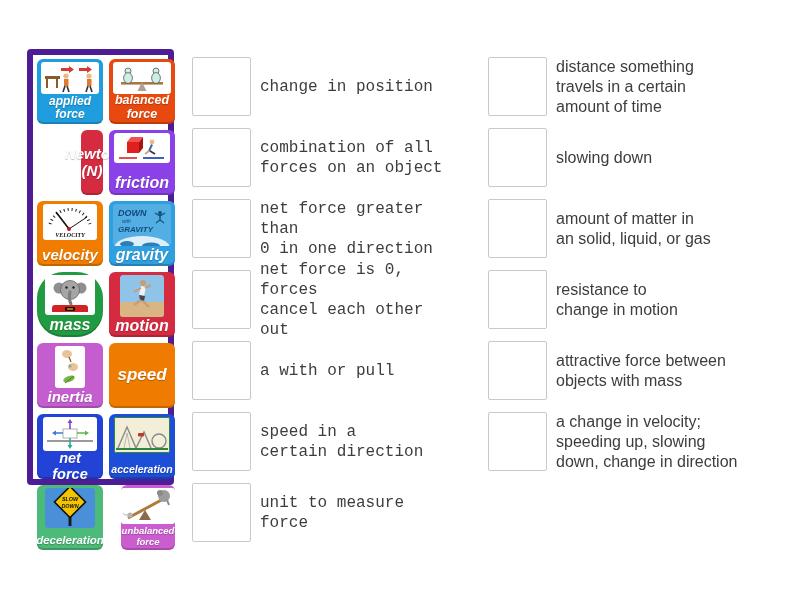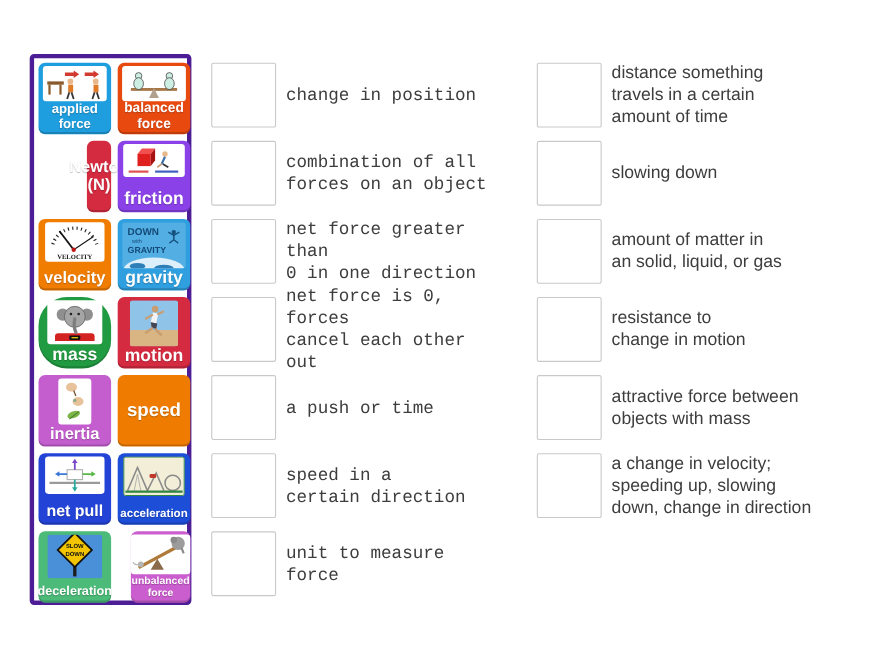--- a/index.html
+++ b/index.html
@@ -1,21 +1,21 @@
 <!DOCTYPE html>
 <html><head>
 <meta charset="utf-8">
 <style>
   html,body{margin:0;padding:0;background:#fff;}
   body{font-family:"Liberation Sans","DejaVu Sans",sans-serif;}
   .stage{position:relative;width:800px;height:600px;background:#fff;overflow:hidden;}
 
   
-  .tile-panel{position:absolute;left:27px;top:49px;width:147px;height:501px;
-    background:#fff;border:4px solid #4c1d95;border-radius:4px;box-sizing:border-box;padding:4px;}
+  .tile-panel{position:absolute;left:27px;top:49px;width:147px;height:436px;
+    background:#fff;border:6px solid #4c1d95;border-radius:4px;box-sizing:border-box;padding:4px;font-style:italic;}
   .tiles-grid{display:grid;grid-template-columns:66px 66px;grid-auto-rows:65px;gap:6px;}
   .tile{border-radius:6px;display:flex;flex-direction:column;align-items:center;
     justify-content:space-between;padding:3px 2px;box-sizing:border-box;cursor:grab;
     box-shadow:inset 0 -2px 0 rgba(0,0,0,.18);}
   .tile-label{color:#fff;font-weight:bold;text-align:center;line-height:1.1;
     width:60px;word-wrap:break-word;text-shadow:0 1px 1px rgba(0,0,0,.25);flex:0 0 auto;
     display:flex;align-items:center;justify-content:center;}
   .tile.text-only{justify-content:center;}
   .tile.text-only .tile-label{flex:0 0 auto;}
   .img-card{background:#fff;border-radius:3px;display:flex;align-items:center;
@@ -178,21 +178,21 @@
    <line x1="27" y1="12" x2="27" y2="4" stroke="#7a46c8" stroke-width="1.6"></line>
               <path d="M27 2 l-2.5 4 h5 z" fill="#7a46c8"></path>
    <line x1="27" y1="21" x2="27" y2="29" stroke="#2aab9c" stroke-width="1.6"></line>
               <path d="M27 32 l-2.5 -4 h5 z" fill="#2aab9c"></path>
    <line x1="20" y1="16" x2="12" y2="16" stroke="#3a78d8" stroke-width="1.6"></line>
               <path d="M9 16 l4 -2.5 v5 z" fill="#3a78d8"></path>
    <line x1="34" y1="16" x2="43" y2="16" stroke="#58b848" stroke-width="1.6"></line>
               <path d="M46 16 l-4 -2.5 v5 z" fill="#58b848"></path>
  </svg>
           </div>
-          <div class="tile-label" style="font-size: 14.5px;">net pull</div>
+          <div class="tile-label" style="font-size: 14.5px;">net force</div>
         </div>
         <div class="tile" style="background: #1d4ed8;">
           <div class="img-card fill" style="width: 56px; height: 36px;">
             <svg width="56" height="36" viewBox="0 0 56 36">
    <rect width="56" height="36" rx="2" fill="#f2eed8" stroke="#2e8540" stroke-width="2"></rect>
    <polyline points="4,31 13,10 22,31 30,15 37,31" fill="none" stroke="#8a8a8a" stroke-width="1.4"></polyline>
    <line x1="10" y1="31" x2="13" y2="16" stroke="#aaa" stroke-width=".8"></line>
               <line x1="16" y1="31" x2="13" y2="16" stroke="#aaa" stroke-width=".8"></line>
    <circle cx="45" cy="24" r="7" fill="none" stroke="#8a8a8a" stroke-width="1.4"></circle>
    <rect x="24" y="16" width="6" height="3.5" rx="1" fill="#c0392b"></rect>
@@ -241,21 +241,21 @@
       <div class="match-row">
         <div class="drop-box"></div>
         <div class="def-text">net force greater than<br>0 in one direction</div>
       </div>
       <div class="match-row">
         <div class="drop-box"></div>
         <div class="def-text">net force is 0, forces<br>cancel each other out</div>
       </div>
       <div class="match-row">
         <div class="drop-box"></div>
-        <div class="def-text">a push or time</div>
+        <div class="def-text">a with or pull</div>
       </div>
       <div class="match-row">
         <div class="drop-box"></div>
         <div class="def-text">speed in a<br>certain direction</div>
       </div>
       <div class="match-row">
         <div class="drop-box"></div>
         <div class="def-text">unit to measure force</div>
       </div>
     </section>

